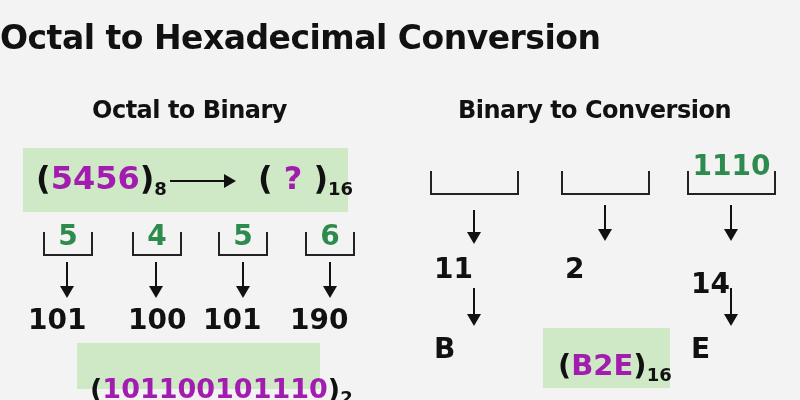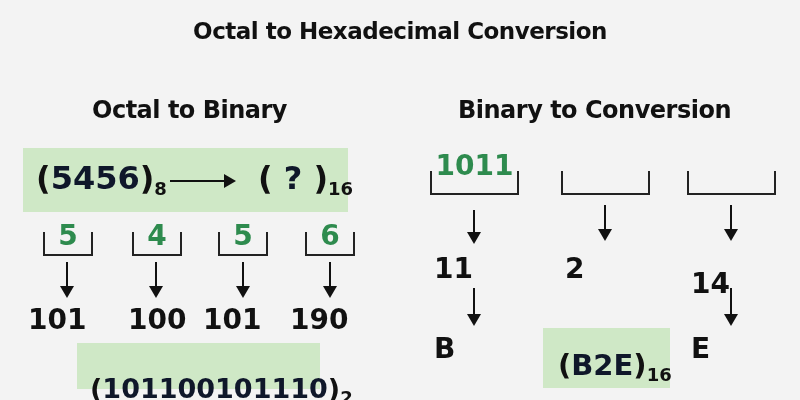--- a/index.html
+++ b/index.html
@@ -1,22 +1,22 @@
 <!DOCTYPE html>
 <html><head>
 <meta charset="utf-8">
 <style>
   html, body { margin:0; padding:0; }
   body { width:800px; height:400px; background:#f3f3f3; position:relative; overflow:hidden;
          font-family:"DejaVu Sans", "Liberation Sans", sans-serif; color:#111; }
   .abs { position:absolute; }
-  .title { left:0; width:800px; top:18px; text-align:center; font-size:23px; font-weight:bold; letter-spacing:-0.5px; }
+  .title { left:0; width:800px; top:18px; font-size:33px; font-weight:bold; letter-spacing:-0.5px; }
   .sub { top:96px; font-size:24px; font-weight:bold; letter-spacing:-0.5px; }
   .green-box { background:#cfe8c6; }
-  .g { color:#0f172a; }
+  .g { color:#a21caf; }
   .k { color:#111; }
   .eq { font-size:32px; font-weight:bold; line-height:1; white-space:nowrap; }
   .eq sub { font-size:18px; vertical-align:-6px; line-height:0; }
   .bracket { border:2.5px solid #222; border-top:none; height:22px; }
   .bracket-label { position:absolute; left:0; right:0; text-align:center; font-size:28px; font-weight:bold; color:#2e8b4e; line-height:1; }
   .arrow { width:2px; background:#111; }
   .arrow::after { content:""; position:absolute; left:-6px; bottom:-2px; border-left:7px solid transparent; border-right:7px solid transparent; border-top:12px solid #111; }
   .num { font-size:28px; font-weight:bold; line-height:1; color:#111; }
   .harrow { height:2px; background:#111; }
   .harrow::after { content:""; position:absolute; right:-2px; top:-6px; border-top:7px solid transparent; border-bottom:7px solid transparent; border-left:12px solid #111; }
@@ -66,27 +66,27 @@
 
 <div class="abs green-box" style="left:77px; top:343px; width:243px; height:46px;"></div>
 <div class="abs eq" style="left:90px; top:351px; font-size:27px;margin-top:24px;">
   <span class="k">(</span><span class="g">101100101110</span><span class="k">)</span><sub class="k">2</sub>
 </div>
 
 <div class="abs sub" style="left:458px;">Binary to Conversion</div>
 
 <div class="abs" style="left:430px; top:152px; width:89px; height:43px;">
   <div class="bracket" style="position:absolute; left:0; right:0; bottom:0; height:22px;"></div>
-  <div class="bracket-label" style="top:0;">1011</div>
 </div>
 <div class="abs" style="left:561px; top:152px; width:89px; height:43px;">
   <div class="bracket" style="position:absolute; left:0; right:0; bottom:0; height:22px;"></div>
 </div>
 <div class="abs" style="left:687px; top:152px; width:89px; height:43px;">
   <div class="bracket" style="position:absolute; left:0; right:0; bottom:0; height:22px;"></div>
+  <div class="bracket-label" style="top:0;">1110</div>
 </div>
 
 <div class="abs arrow" style="left:473px; top:210px; height:32px;"></div>
 <div class="abs arrow" style="left:604px; top:205px; height:34px;"></div>
 <div class="abs arrow" style="left:730px; top:205px; height:34px;"></div>
 
 <div class="abs num" style="left:434px; top:255px; width:80px;">11</div>
 <div class="abs num" style="left:565px; top:255px; width:80px;">2</div>
 <div class="abs num" style="left:691px; top:270px; width:80px;">14</div>
 

